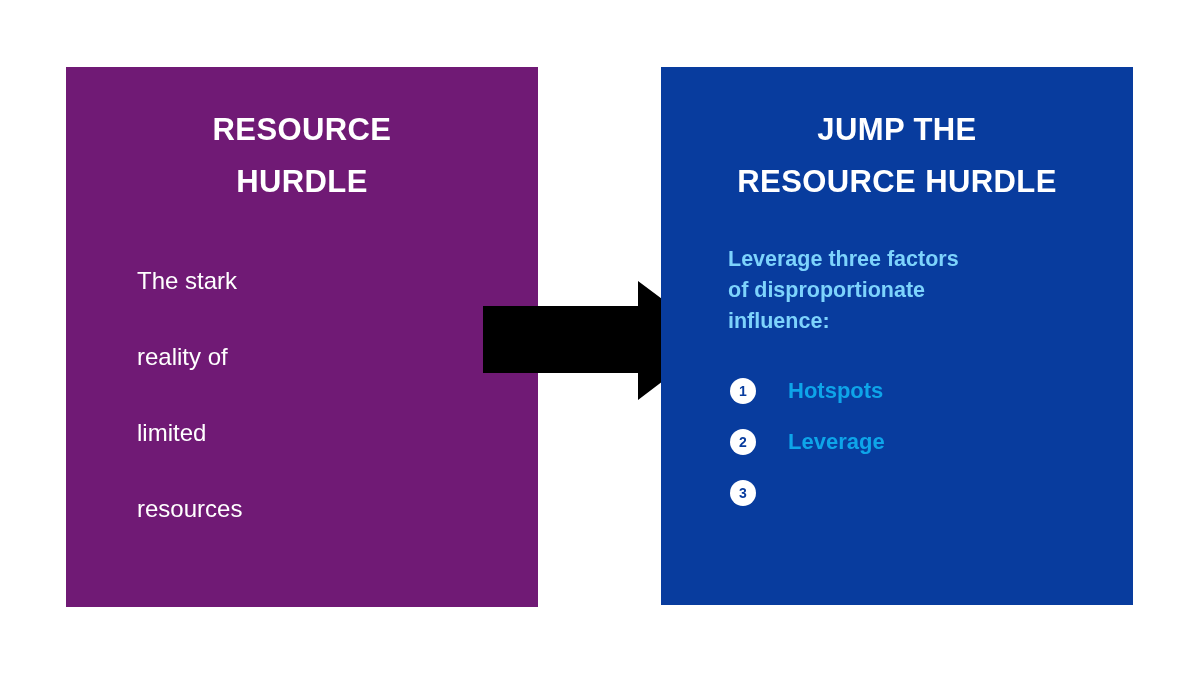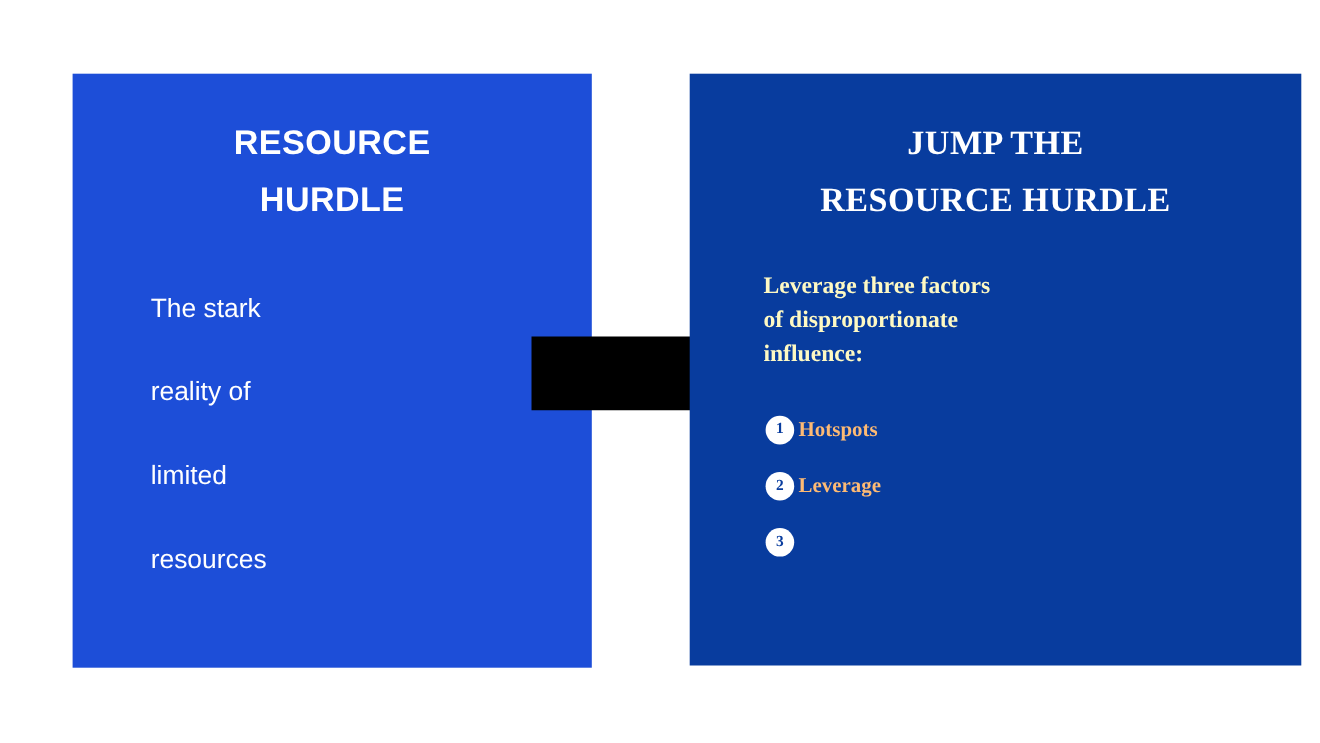--- a/index.html
+++ b/index.html
@@ -22,29 +22,28 @@
   
   .panel {
     position: absolute;
     box-sizing: border-box;
   }
   #panel-problem {
     left: 66px;
     top: 67px;
     width: 472px;
     height: 540px;
-    background: #1d4ed8;
+    background: #701a75;
   }
   #panel-solution {
-    left: 627px;
+    left: 661px;
     top: 67px;
-    width: 556px;
+    width: 472px;
     height: 538px;
     background: #083c9e;
-    font-family: Liberation Serif, serif;
   }
 
   
   .panel-heading {
     position: absolute;
     left: 0;
     right: 0;
     text-align: center;
     color: #ffffff;
     font-weight: bold;
@@ -74,21 +73,21 @@
     font-weight: normal;
     white-space: pre-line;
   }
 
   
   #solution-body {
     position: absolute;
     left: 67px;
     top: 177px;
     width: 330px;
-    color: #fef9c3;
+    color: #7dd3fc;
     font-size: 21.5px;
     line-height: 31px;
     font-weight: bold;
     white-space: pre-line;
   }
 
   
   #solution-list {
     position: absolute;
     left: 69px;
@@ -110,23 +109,23 @@
     height: 26px;
     border-radius: 50%;
     background: #ffffff;
     color: #083c9e;
     font-size: 14px;
     font-weight: bold;
     line-height: 26px;
     text-align: center;
   }
   .list-label {
-    margin-left: 4px;
-    color: #fdba74;
-    font-size: 19px;
+    margin-left: 32px;
+    color: #0ea5e9;
+    font-size: 22px;
     font-weight: bold;
     line-height: 26px;
     white-space: nowrap;
   }
 
   
   #flow-arrow {
     position: absolute;
     left: 483px;
     top: 281px;

